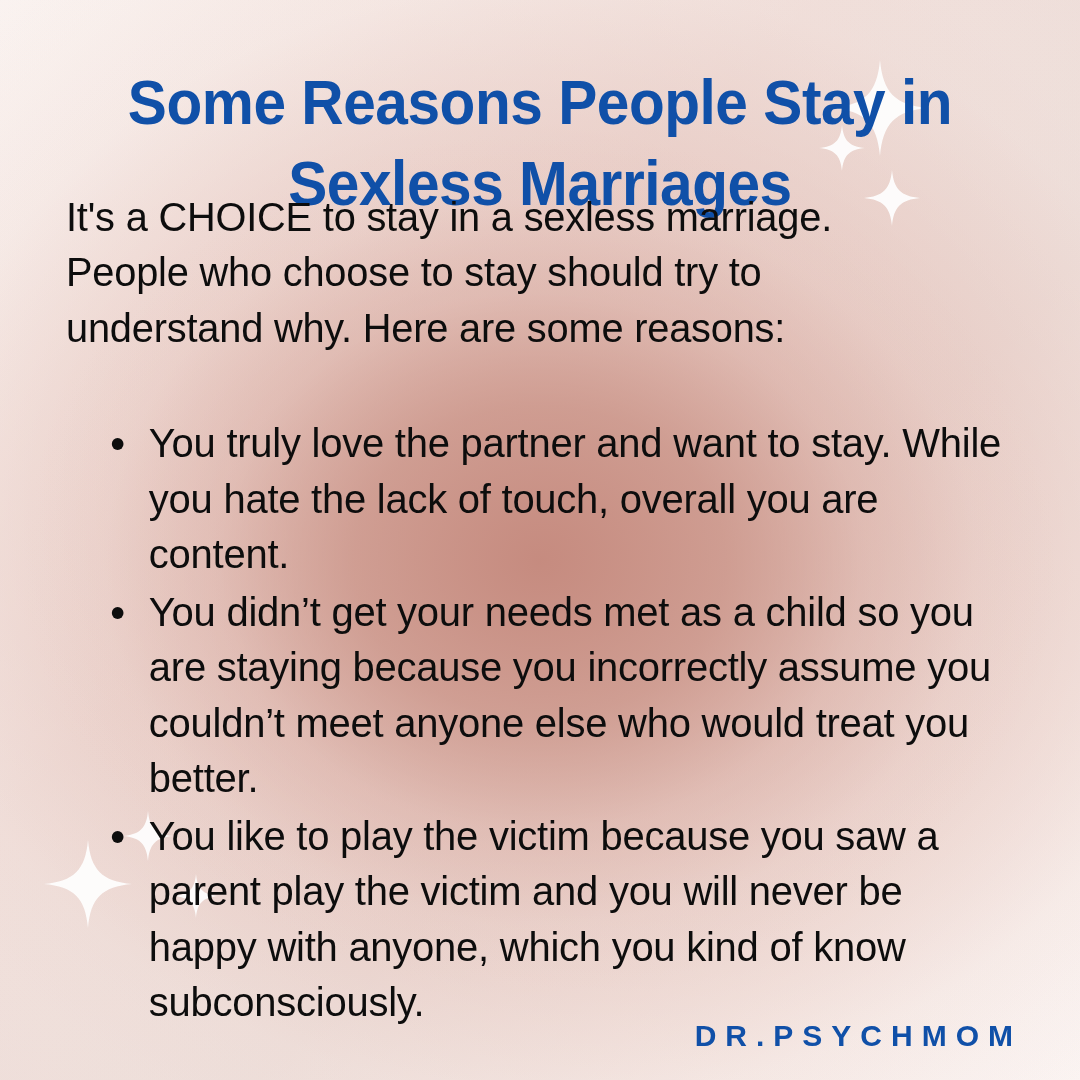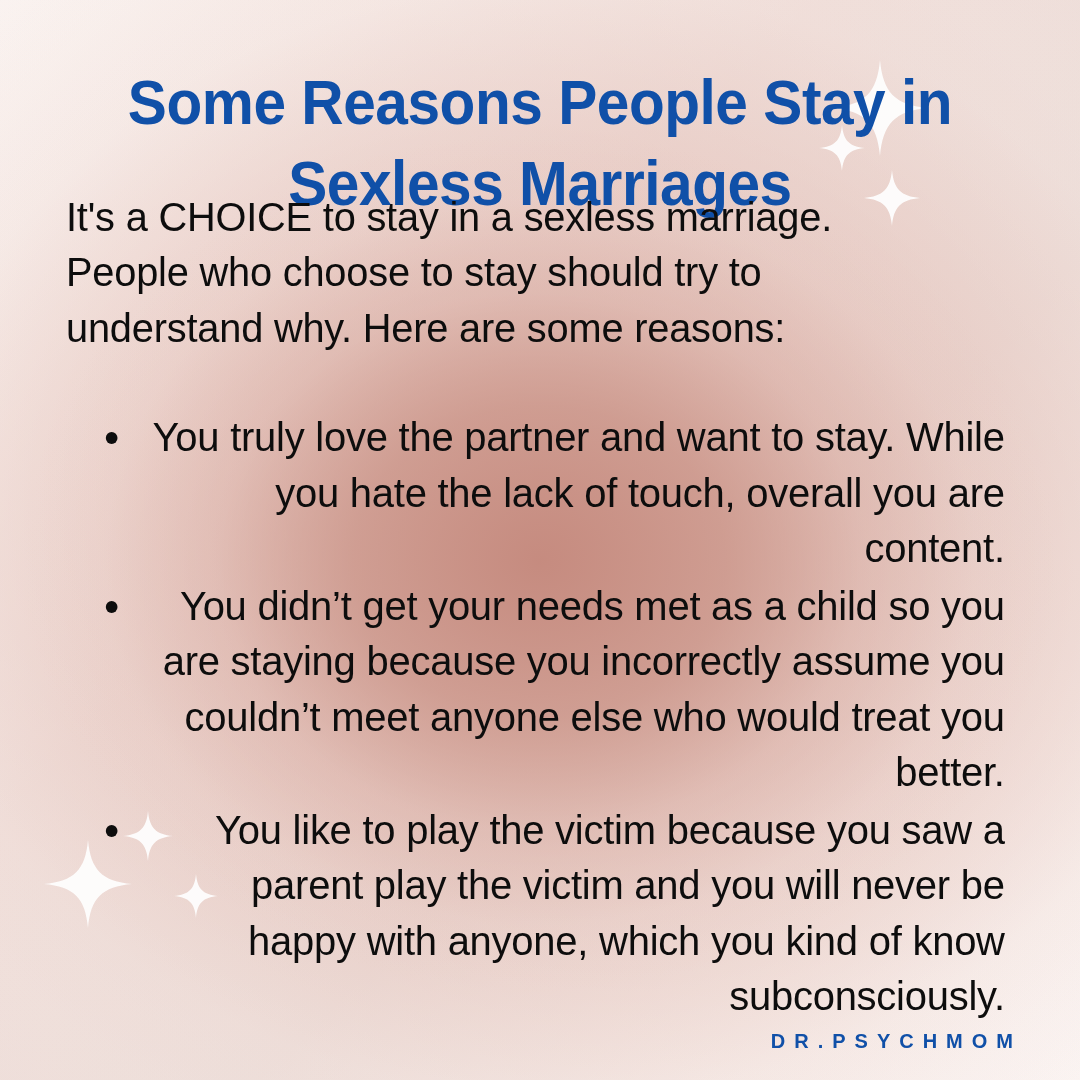--- a/index.html
+++ b/index.html
@@ -70,24 +70,23 @@
     transform: scaleX(0.97);
     transform-origin: 0 0;
   }
   #intro .pline { display: block; white-space: nowrap; }
 
   #reasons {
     position: absolute;
     top: 408px;
     left: 96px;
     width: 930px;
-    margin: 2px;
+    margin: 8px;
     padding: 0;
     list-style: none;
-    text-align: right;
   }
   #reasons li {
     position: relative;
     padding-left: 46px;
     margin-bottom: 2px;
     font-size: 41px;
     line-height: 1.355;
     color: #0d0d0d;
     letter-spacing: -0.25px;
     transform: scaleX(0.975);
@@ -101,21 +100,21 @@
     height: 12px;
     border-radius: 50%;
     background: #0d0d0d;
   }
   #reasons li .btext { display: block; }
 
   #brand {
     position: absolute;
     right: 58px;
     bottom: 27px;
-    font-size: 20px;
+    font-size: 30px;
     font-weight: bold;
     letter-spacing: 9px;
     color: #1050a8;
     white-space: nowrap;
   }
 </style>
 </head>
 <body>
 
 <div id="card">

